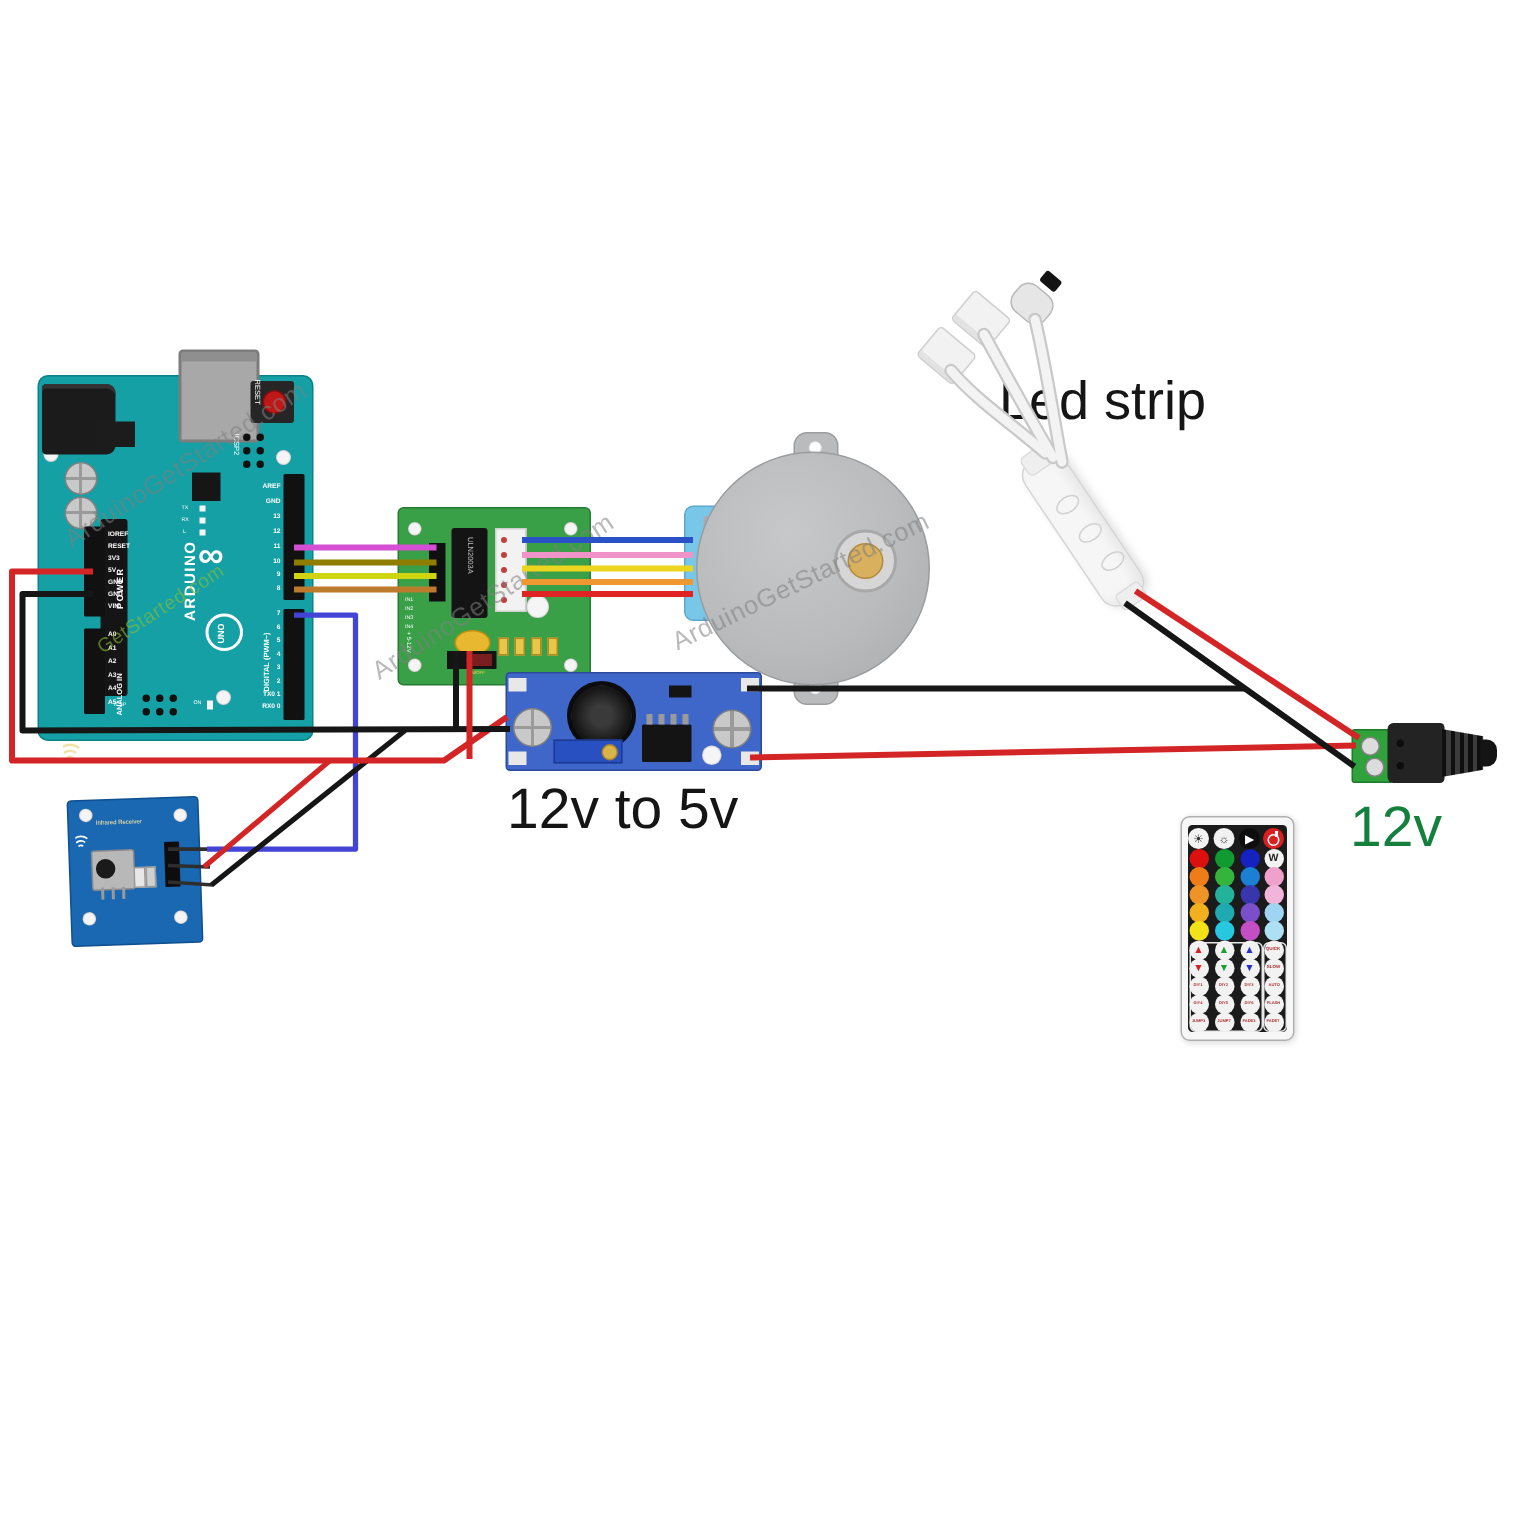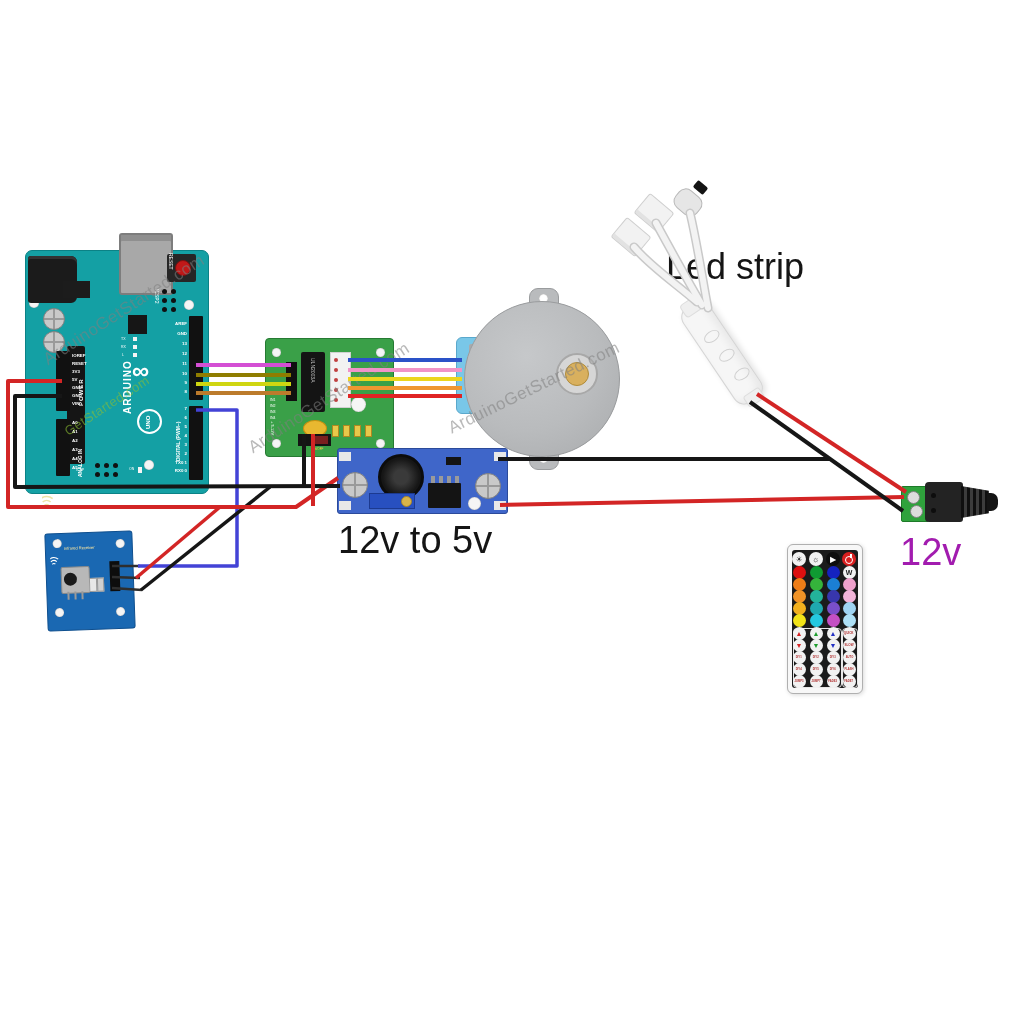--- a/index.html
+++ b/index.html
@@ -337,21 +337,21 @@
         <span style="font-size: 6px; transform: scale(0.45); color: rgb(176, 48, 48); font-weight: bold;">FADE3</span>
       </div>
       <div class="rbtn" style="left: 50.5px; top: 124.5px; width: 13px; height: 13px; background: rgb(242, 242, 242);">
         <span style="font-size: 6px; transform: scale(0.45); color: rgb(176, 48, 48); font-weight: bold;">FADE7</span>
       </div>
     </div>
 </div>
 
 <div class="t" style="left:666px;top:249px;font-size:36px;color:#151515;">Led strip</div>
 <div class="t" style="left:338px;top:521px;font-size:38px;color:#151515;">12v to 5v</div>
-<div class="t" style="left:900px;top:533px;font-size:38px;color:#a21caf;">12v</div>
+<div class="t" style="left:900px;top:533px;font-size:38px;color:#15803d;">12v</div>
 
 <div class="wm" style="left:30px;top:300px;transform:rotate(-33deg);">ArduinoGetStarted.com</div>
 <div class="wm" style="left:235px;top:388px;transform:rotate(-33deg);">ArduinoGetStarted.com</div>
 <div class="wm" style="left:440px;top:378px;transform:rotate(-26deg);">ArduinoGetStarted.com</div>
 <div class="wm" style="left:58px;top:398px;transform:rotate(-33deg);font-size:13px;color:rgba(140,190,50,.6);">GetStarted.com</div>
 <svg style="left:42px;top:492px;opacity:.45;" width="16" height="16" viewBox="0 0 12 12">
   <path d="M2,10 a2,2 0 0 1 3,0 M0.5,7.5 a4.5,4.5 0 0 1 6,0 M-1,5 a7,7 0 0 1 9,0" stroke="#d8c23a" stroke-width="1.2" fill="none"></path>
 </svg>
 
 <svg id="wires" width="1024" height="1024" viewBox="0 0 1024 1024">

